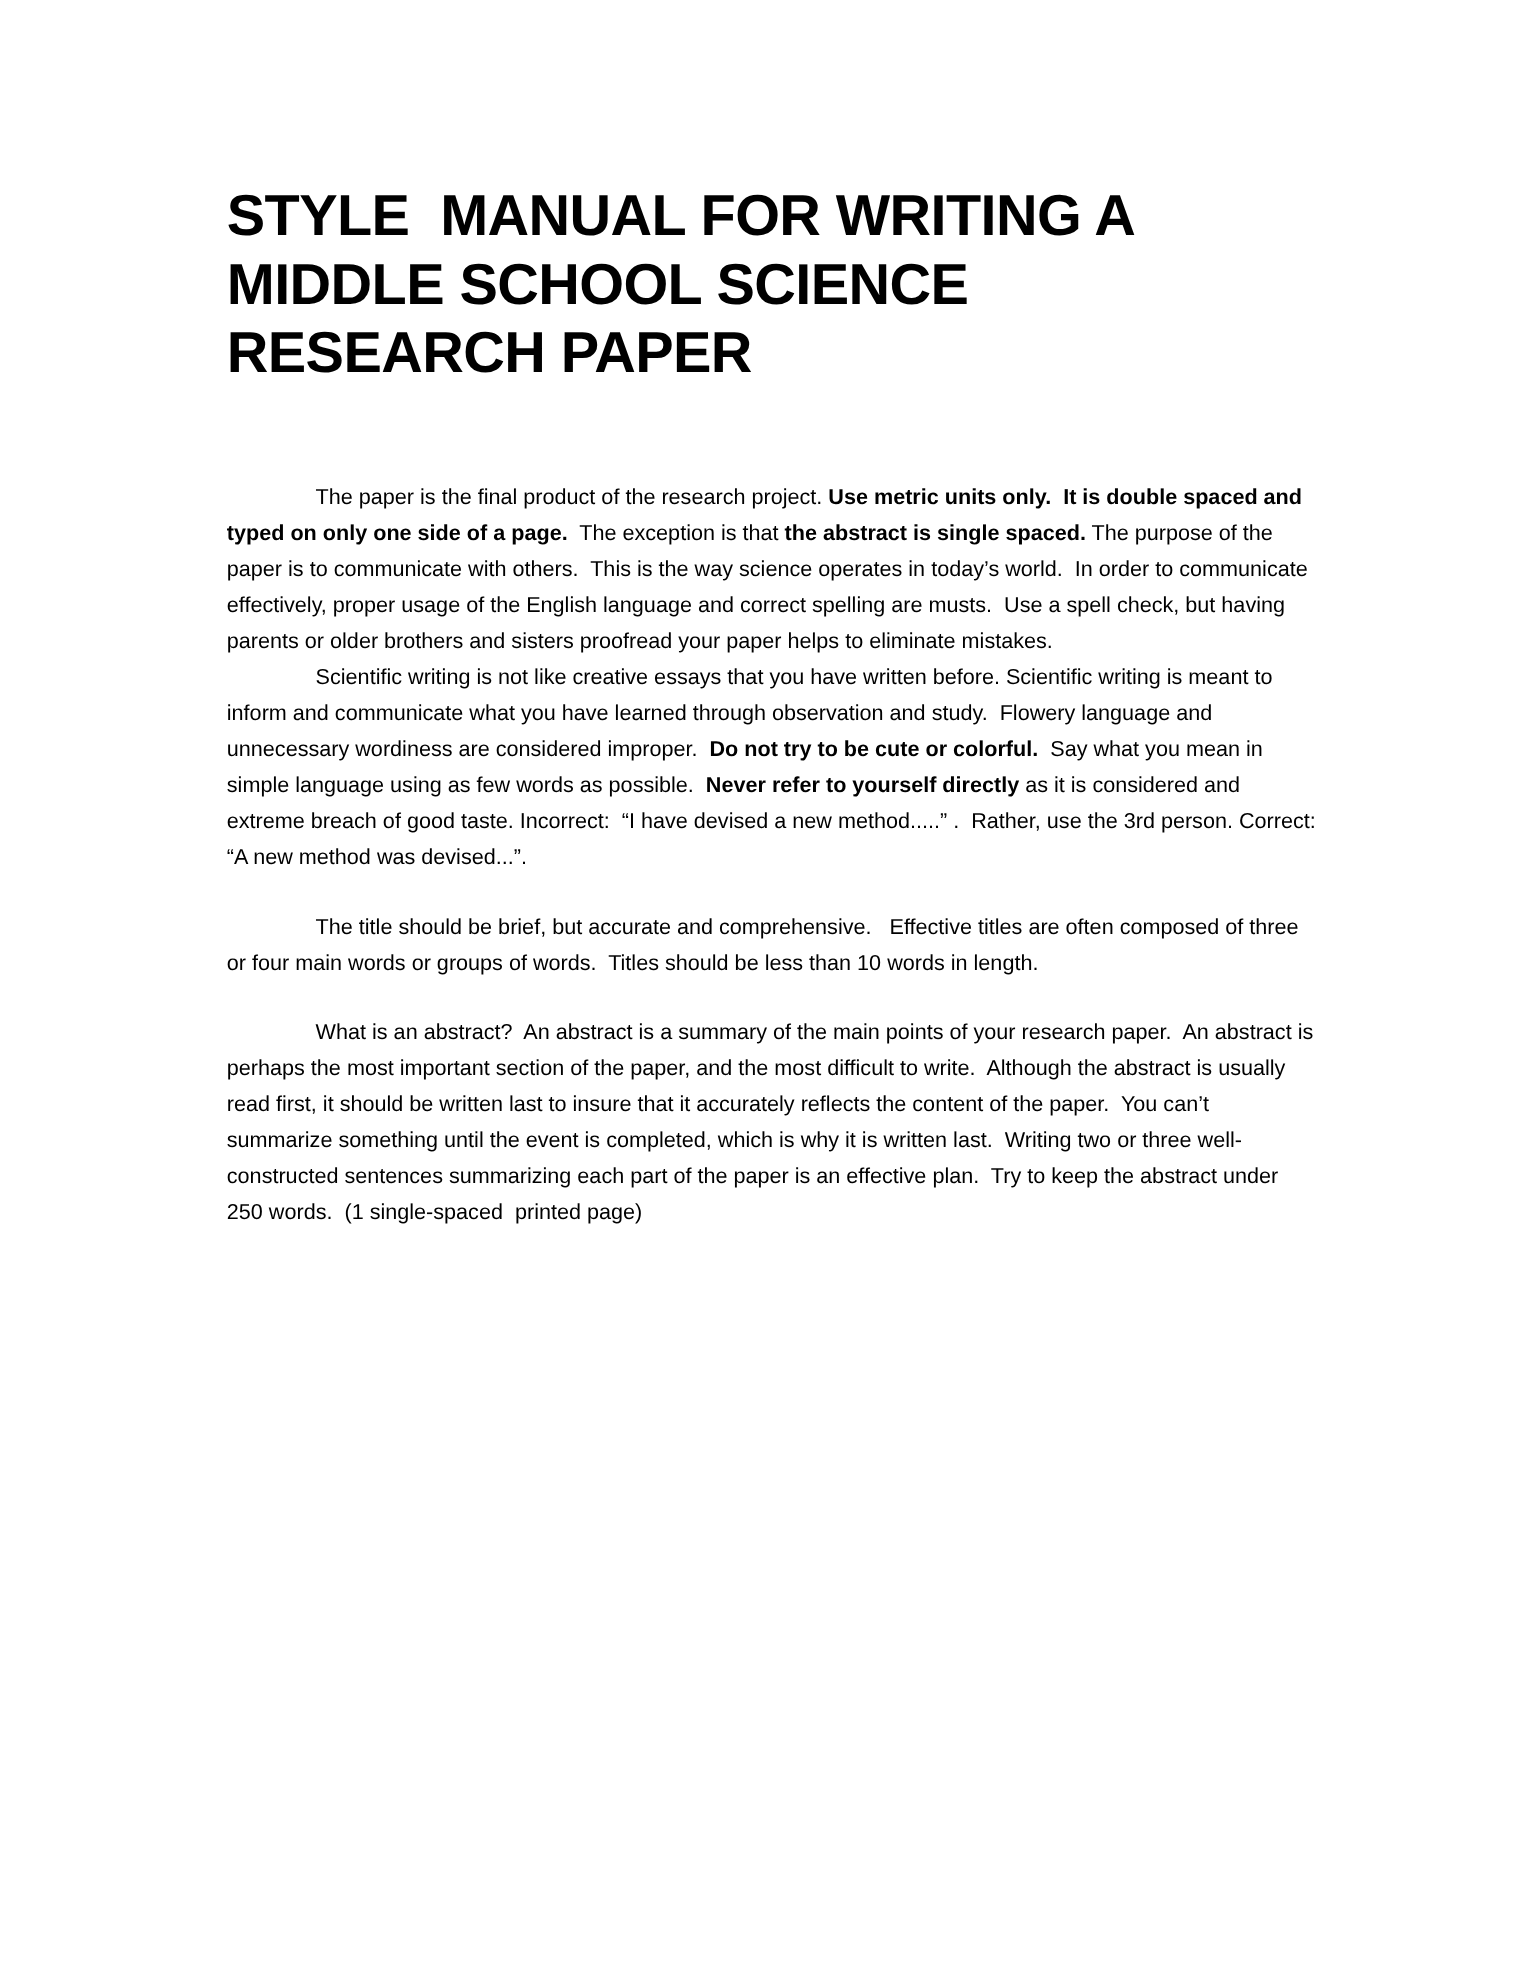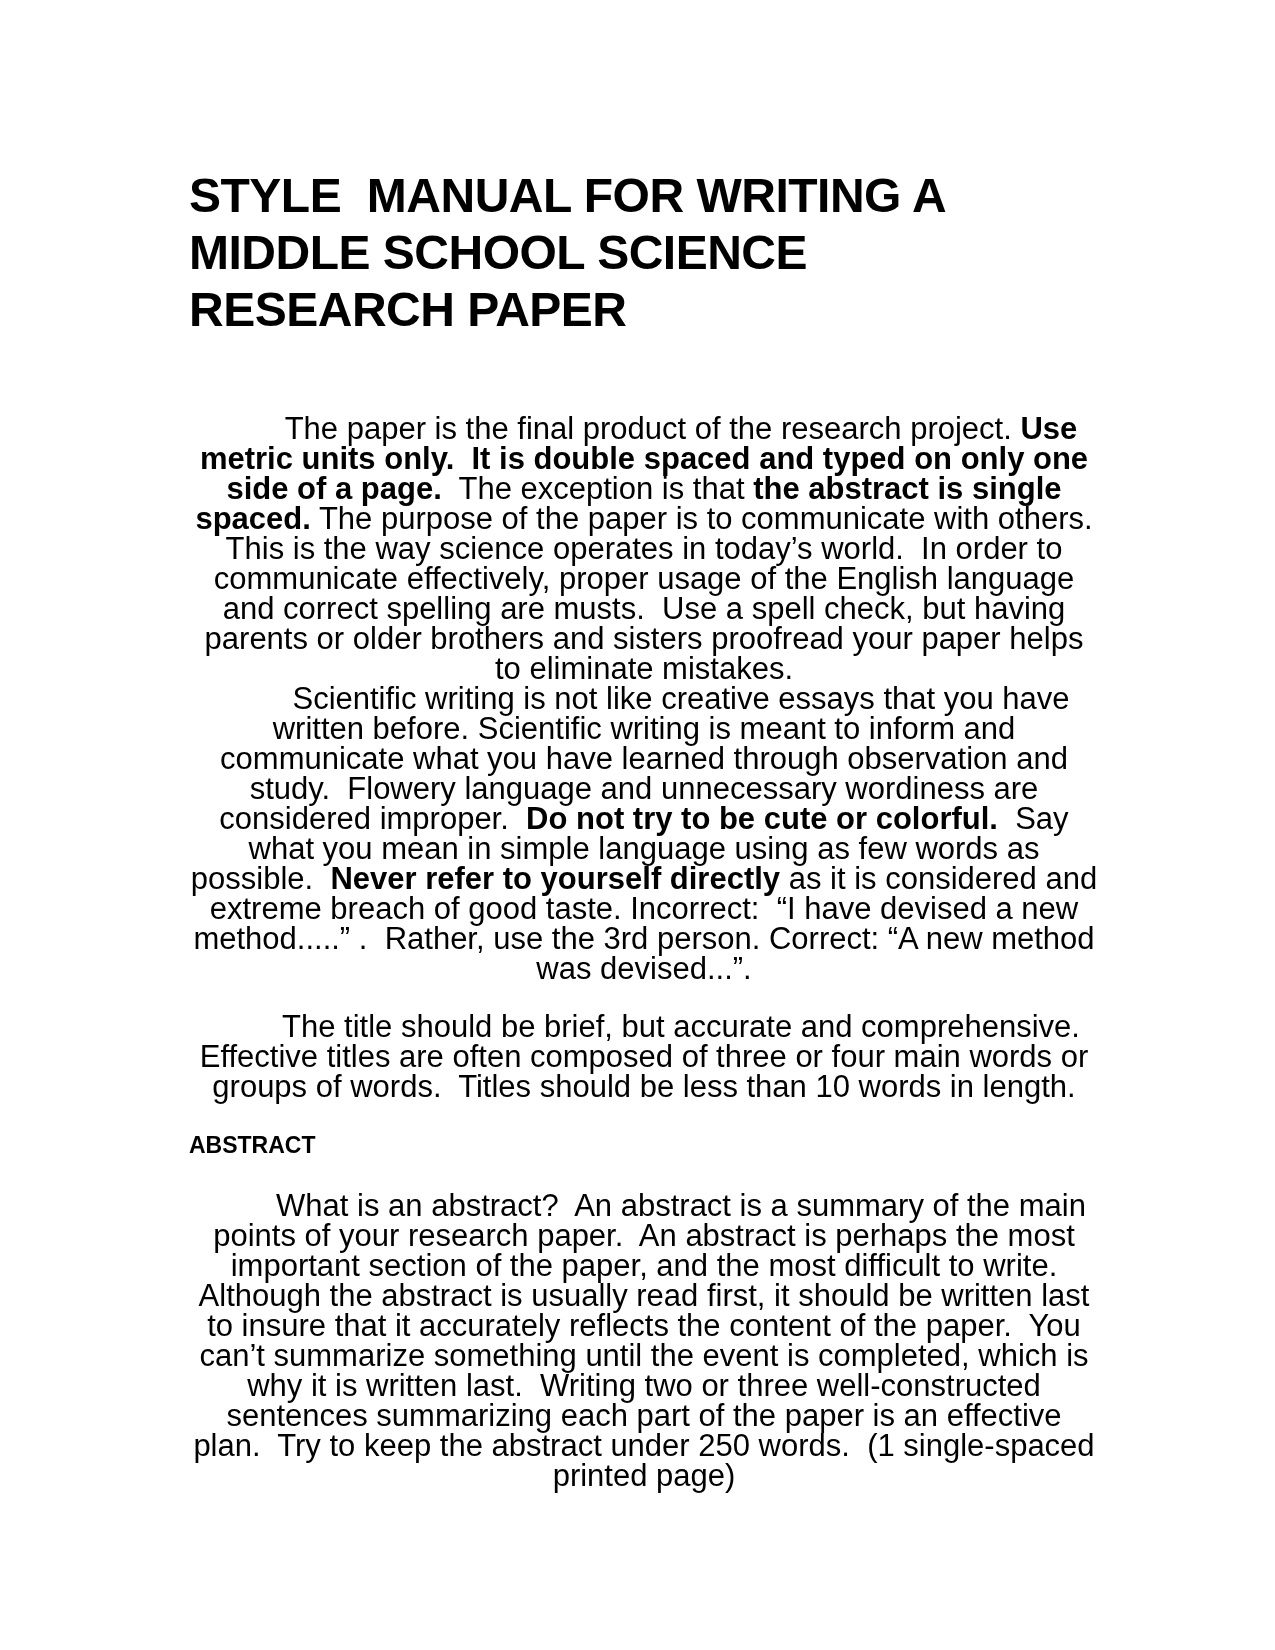--- a/index.html
+++ b/index.html
@@ -12,21 +12,21 @@
     width: 1275px;
     height: 1650px;
     background: #ffffff;
     color: #000000;
     font-family: "Liberation Sans", sans-serif;
     overflow: hidden;
   }
   .text-column {
     position: absolute;
     left: 189px;
-    top: 15px;
+    top: 0;
     width: 910px;
     padding-top: 152px;
   }
   .doc-title {
     font-size: 48px;
     line-height: 57px;
     font-weight: bold;
     letter-spacing: -0.5px;
     margin: 0 0 76px 0;
     white-space: pre-wrap;
@@ -35,26 +35,25 @@
     margin: 0 0 28px 0;
   }
   .section-heading {
     font-size: 23px;
     line-height: 30px;
     font-weight: bold;
     margin: 0 0 31px 0;
     white-space: pre-wrap;
   }
   .para {
-    font-size: 31px;
+    font-size: 18px;
     line-height: 30px;
     margin: 0;
     text-indent: 74px;
     white-space: pre-wrap;
-    text-align: center;
   }
   .para .b {
     font-weight: bold;
   }
 </style>
 </head>
 <body>
 
 <div class="page">
   <div class="text-column">
@@ -66,18 +65,17 @@
     <section class="doc-section">
       <p class="para"><span>The paper is the final product of the research project. </span><span class="b">Use metric units only.  It is double spaced and typed on only one side of a page.</span><span>  The exception is that </span><span class="b">the abstract is single spaced.</span><span> The purpose of the paper is to communicate with others.  This is the way science operates in today’s world.  In order to communicate effectively, proper usage of the English language and correct spelling are musts.  Use a spell check, but having parents or older brothers and sisters proofread your paper helps to eliminate mistakes.</span></p>
       <p class="para"><span>Scientific writing is not like creative essays that you have written before. Scientific writing is meant to inform and communicate what you have learned through observation and study.  Flowery language and unnecessary wordiness are considered improper.  </span><span class="b">Do not try to be cute or colorful.</span><span>  Say what you mean in simple language using as few words as possible.  </span><span class="b">Never refer to yourself directly</span><span> as it is considered and extreme breach of good taste. Incorrect:  “I have devised a new method.....” .  Rather, use the 3rd person. Correct: “A new method was devised...”.</span></p>
     </section>
 
     <section class="doc-section">
       <p class="para"><span>The title should be brief, but accurate and comprehensive.   Effective titles are often composed of three or four main words or groups of words.  Titles should be less than 10 words in length.</span></p>
     </section>
 
     <section class="doc-section">
-      <h2 class="section-heading">ABSTRACT</h2>
       <p class="para"><span>What is an abstract?  An abstract is a summary of the main points of your research paper.  An abstract is perhaps the most important section of the paper, and the most difficult to write.  Although the abstract is usually read first, it should be written last to insure that it accurately reflects the content of the paper.  You can’t summarize something until the event is completed, which is why it is written last.  Writing two or three well-constructed sentences summarizing each part of the paper is an effective plan.  Try to keep the abstract under 250 words.  (1 single-spaced  printed page)</span></p>
     </section>
 
   </div>
 </div>
 
 </body></html>

